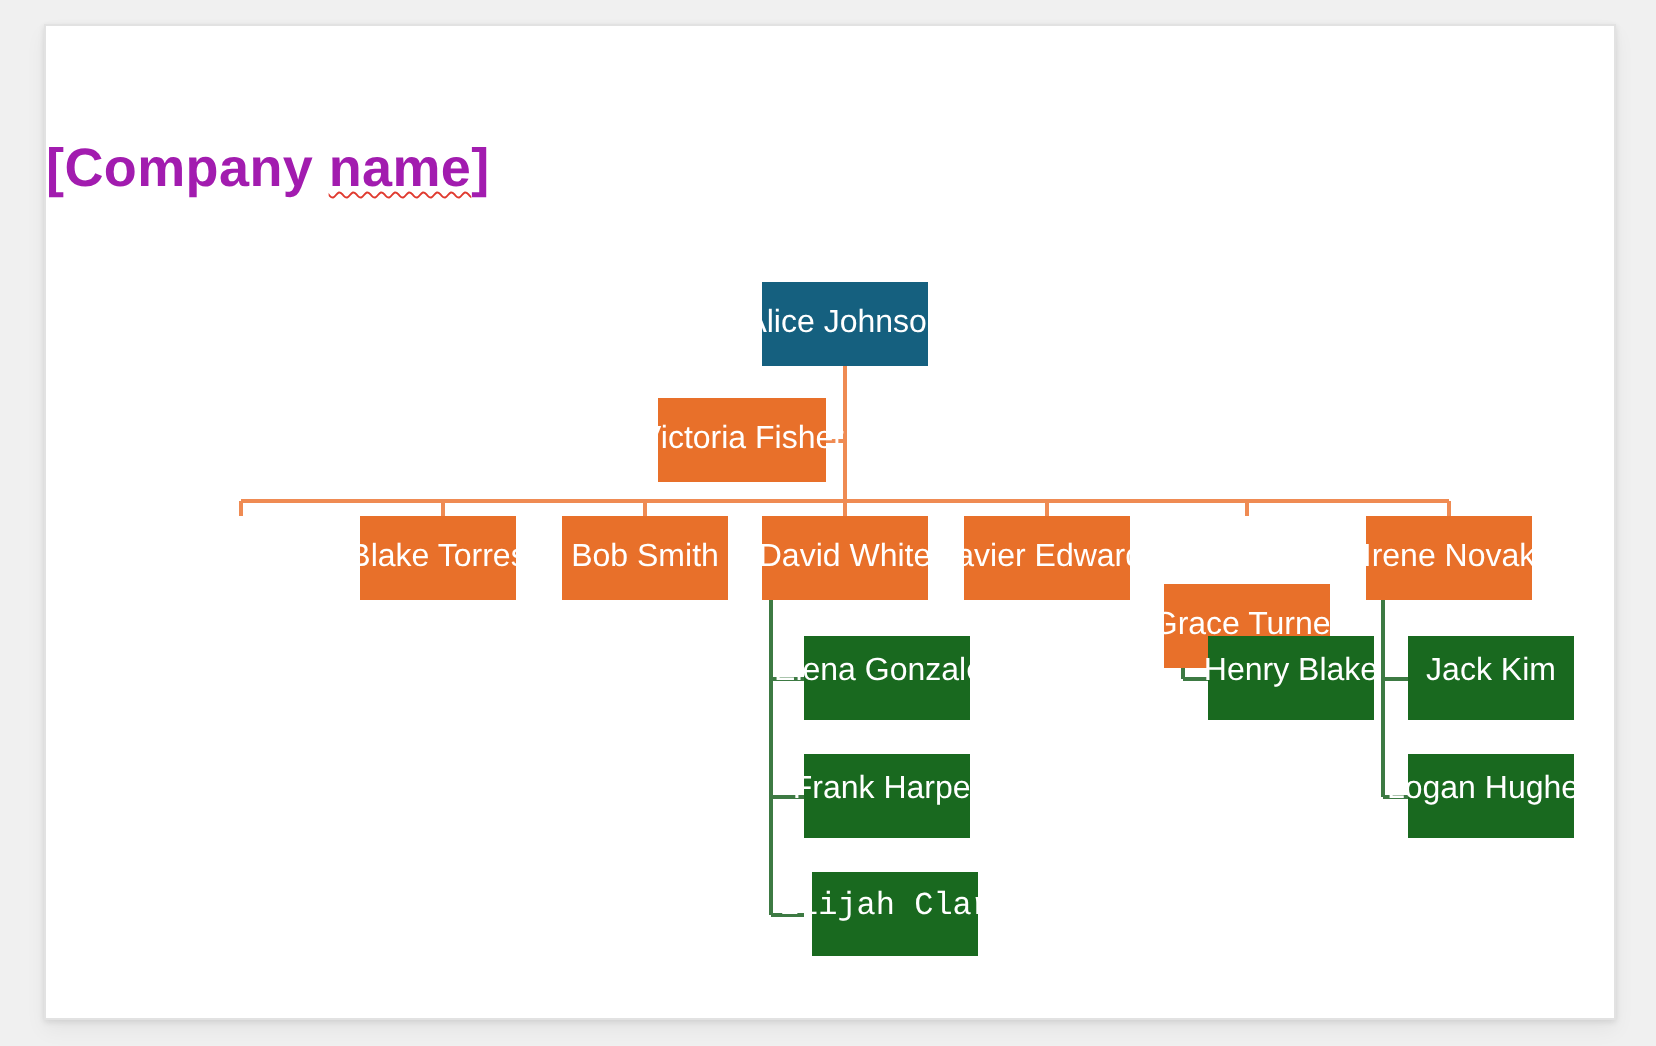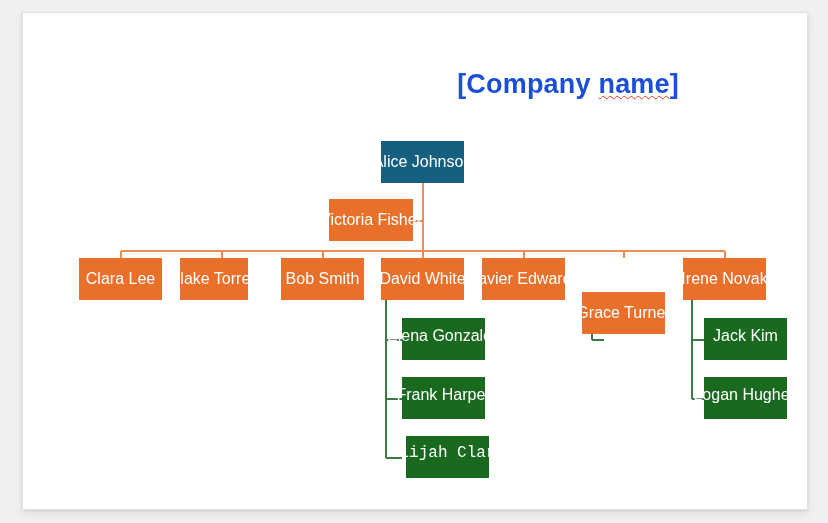--- a/index.html
+++ b/index.html
@@ -27,24 +27,24 @@
     box-shadow: 0 1px 3px rgba(0,0,0,0.10), 0 5px 10px rgba(0,0,0,0.05);
     overflow: hidden;
   }
 
   
   #doc-title {
     position: absolute;
     left: 0;
     top: 38px;
     width: 656px;
-    text-align: right;
+    text-align: left;
     font-size: 27px;
     letter-spacing: 0.2px;
-    color: #1d4ed8;
+    color: #a21caf;
     font-family: "Liberation Sans", sans-serif;
     white-space: pre;
   }
   #doc-title .misspelled {
     
     text-decoration: underline;
     text-decoration-color: #e03a2f;
     text-decoration-style: wavy;
     text-decoration-thickness: 1px;
     text-underline-offset: 2px;
@@ -138,24 +138,21 @@
     </svg>
 
     <div class="node tier-ceo" style="left:358px; top:128px; width:83px; height:42px;">
       <span class="node-label">Alice Johnson</span>
     </div>
 
     <div class="node tier-assist" style="left:306px; top:186px; width:84px; height:42px;">
       <span class="node-label">Victoria Fisher</span>
     </div>
 
-    <div class="node tier-mgr" style="left:56px; top:245px; width:83px; height:42px;">
-      <span class="node-label">Clara Lee</span>
-    </div>
-    <div class="node tier-mgr" style="left:157px; top:245px; width:68px; height:42px;">
+    <div class="node tier-mgr" style="left:157px; top:245px; width:78px; height:42px;">
       <span class="node-label">Blake Torres</span>
     </div>
     <div class="node tier-mgr" style="left:258px; top:245px; width:83px; height:42px;">
       <span class="node-label">Bob Smith</span>
     </div>
     <div class="node tier-mgr" style="left:358px; top:245px; width:83px; height:42px;padding-left:36px;">
       <span class="node-label">David White</span>
     </div>
     <div class="node tier-mgr" style="left:459px; top:245px; width:83px; height:42px;">
       <span class="node-label">Xavier Edwards</span>
@@ -170,20 +167,23 @@
     <div class="node tier-staff" style="left:379px; top:305px; width:83px; height:42px;text-align:right;">
       <span class="node-label">Elena Gonzalez</span>
     </div>
     <div class="node tier-staff" style="left:379px; top:364px; width:83px; height:42px;">
       <span class="node-label">Frank Harper</span>
     </div>
     <div class="node tier-staff" style="left:383px; top:423px; width:83px; height:42px;font-family:Liberation Mono, monospace;">
       <span class="node-label">Elijah Clark</span>
     </div>
 
+    <div class="node tier-staff" style="left:581px; top:305px; width:83px; height:42px;">
+      <span class="node-label">Henry Blake</span>
+    </div>
 
     <div class="node tier-staff" style="left:681px; top:305px; width:83px; height:42px;">
       <span class="node-label">Jack Kim</span>
     </div>
     <div class="node tier-staff" style="left:681px; top:364px; width:83px; height:42px;">
       <span class="node-label">Logan Hughes</span>
     </div>
 
   </div>
 </div>

